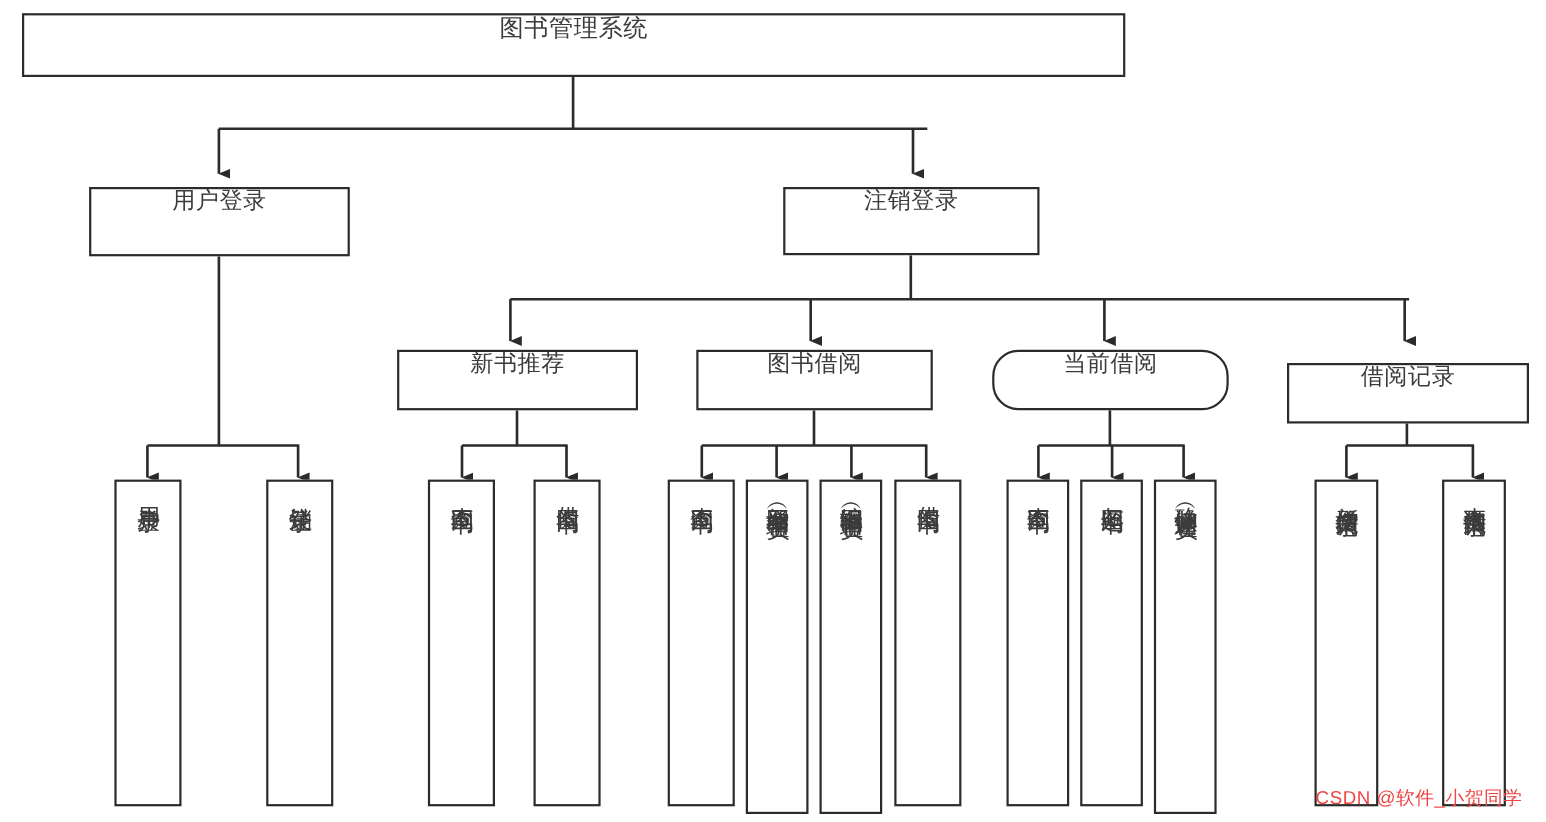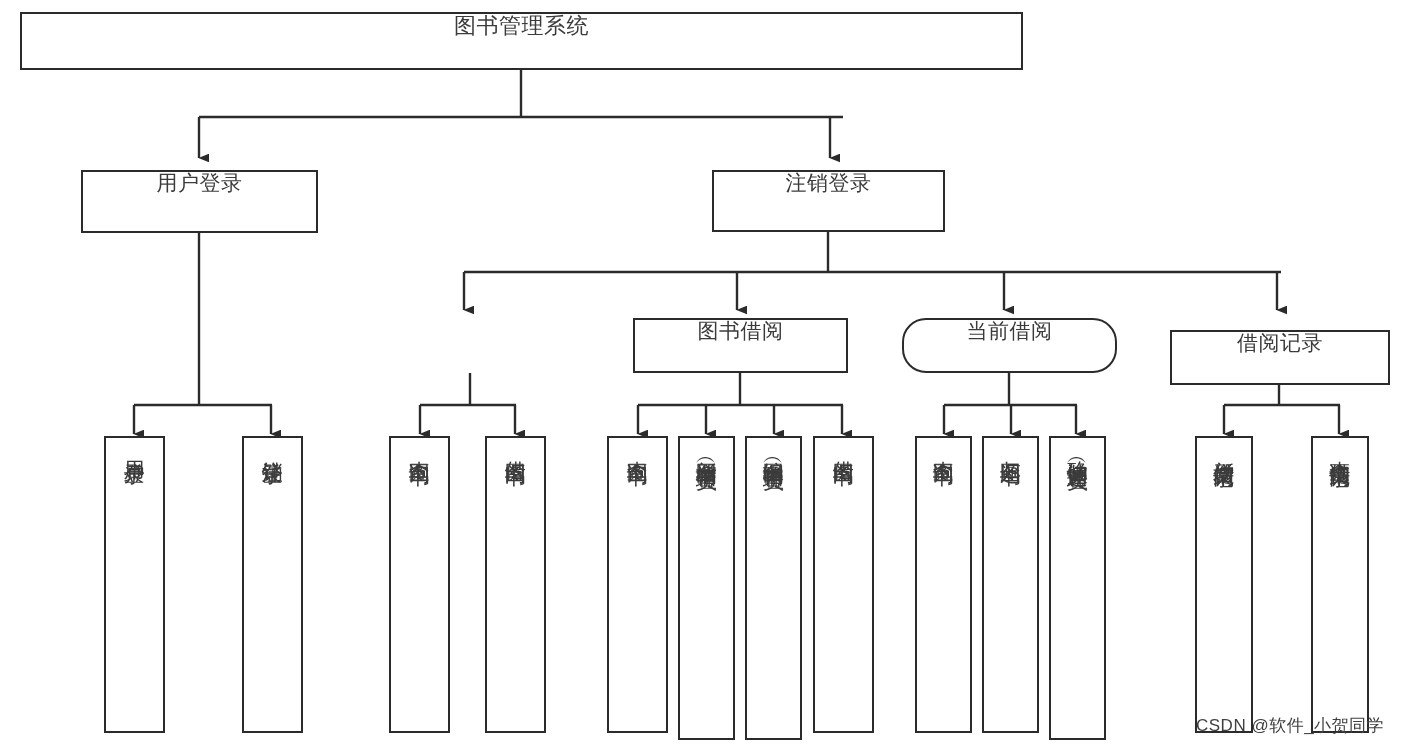--- a/index.html
+++ b/index.html
@@ -61,21 +61,21 @@
     writing-mode: vertical-rl;
     text-orientation: upright;
     font-size: 21px;
     line-height: 1.02;
     letter-spacing: 1.5px;
     white-space: nowrap;
   }
   .watermark {
     position: absolute;
     font-size: 17px;
-    color: #404040;
+    color: #ef4444;
     white-space: nowrap;
     letter-spacing: 0.5px;
   }
 </style>
 </head>
 <body>
 
 <div id="diagram-root">
 
   <svg class="connectors" viewBox="0 0 1405 747">
@@ -133,20 +133,23 @@
   </div>
 
   <div class="node horiz" style="left:81px; top:170px; width:237px; height:63px;">
     <span class="label">用户登录</span>
   </div>
 
   <div class="node horiz" style="left:712px; top:170px; width:233px; height:62px;">
     <span class="label">注销登录</span>
   </div>
 
+  <div class="node horiz" style="left:361px; top:318px; width:219px; height:55px;">
+    <span class="label">新书推荐</span>
+  </div>
 
   <div class="node horiz" style="left:633px; top:318px; width:215px; height:55px;">
     <span class="label">图书借阅</span>
   </div>
 
   <div class="node horiz" style="left:902px; top:318px; width:215px; height:55px;border-radius:24px;">
     <span class="label">当前借阅</span>
   </div>
 
   <div class="node horiz" style="left:1170px; top:330px; width:220px; height:55px;">

